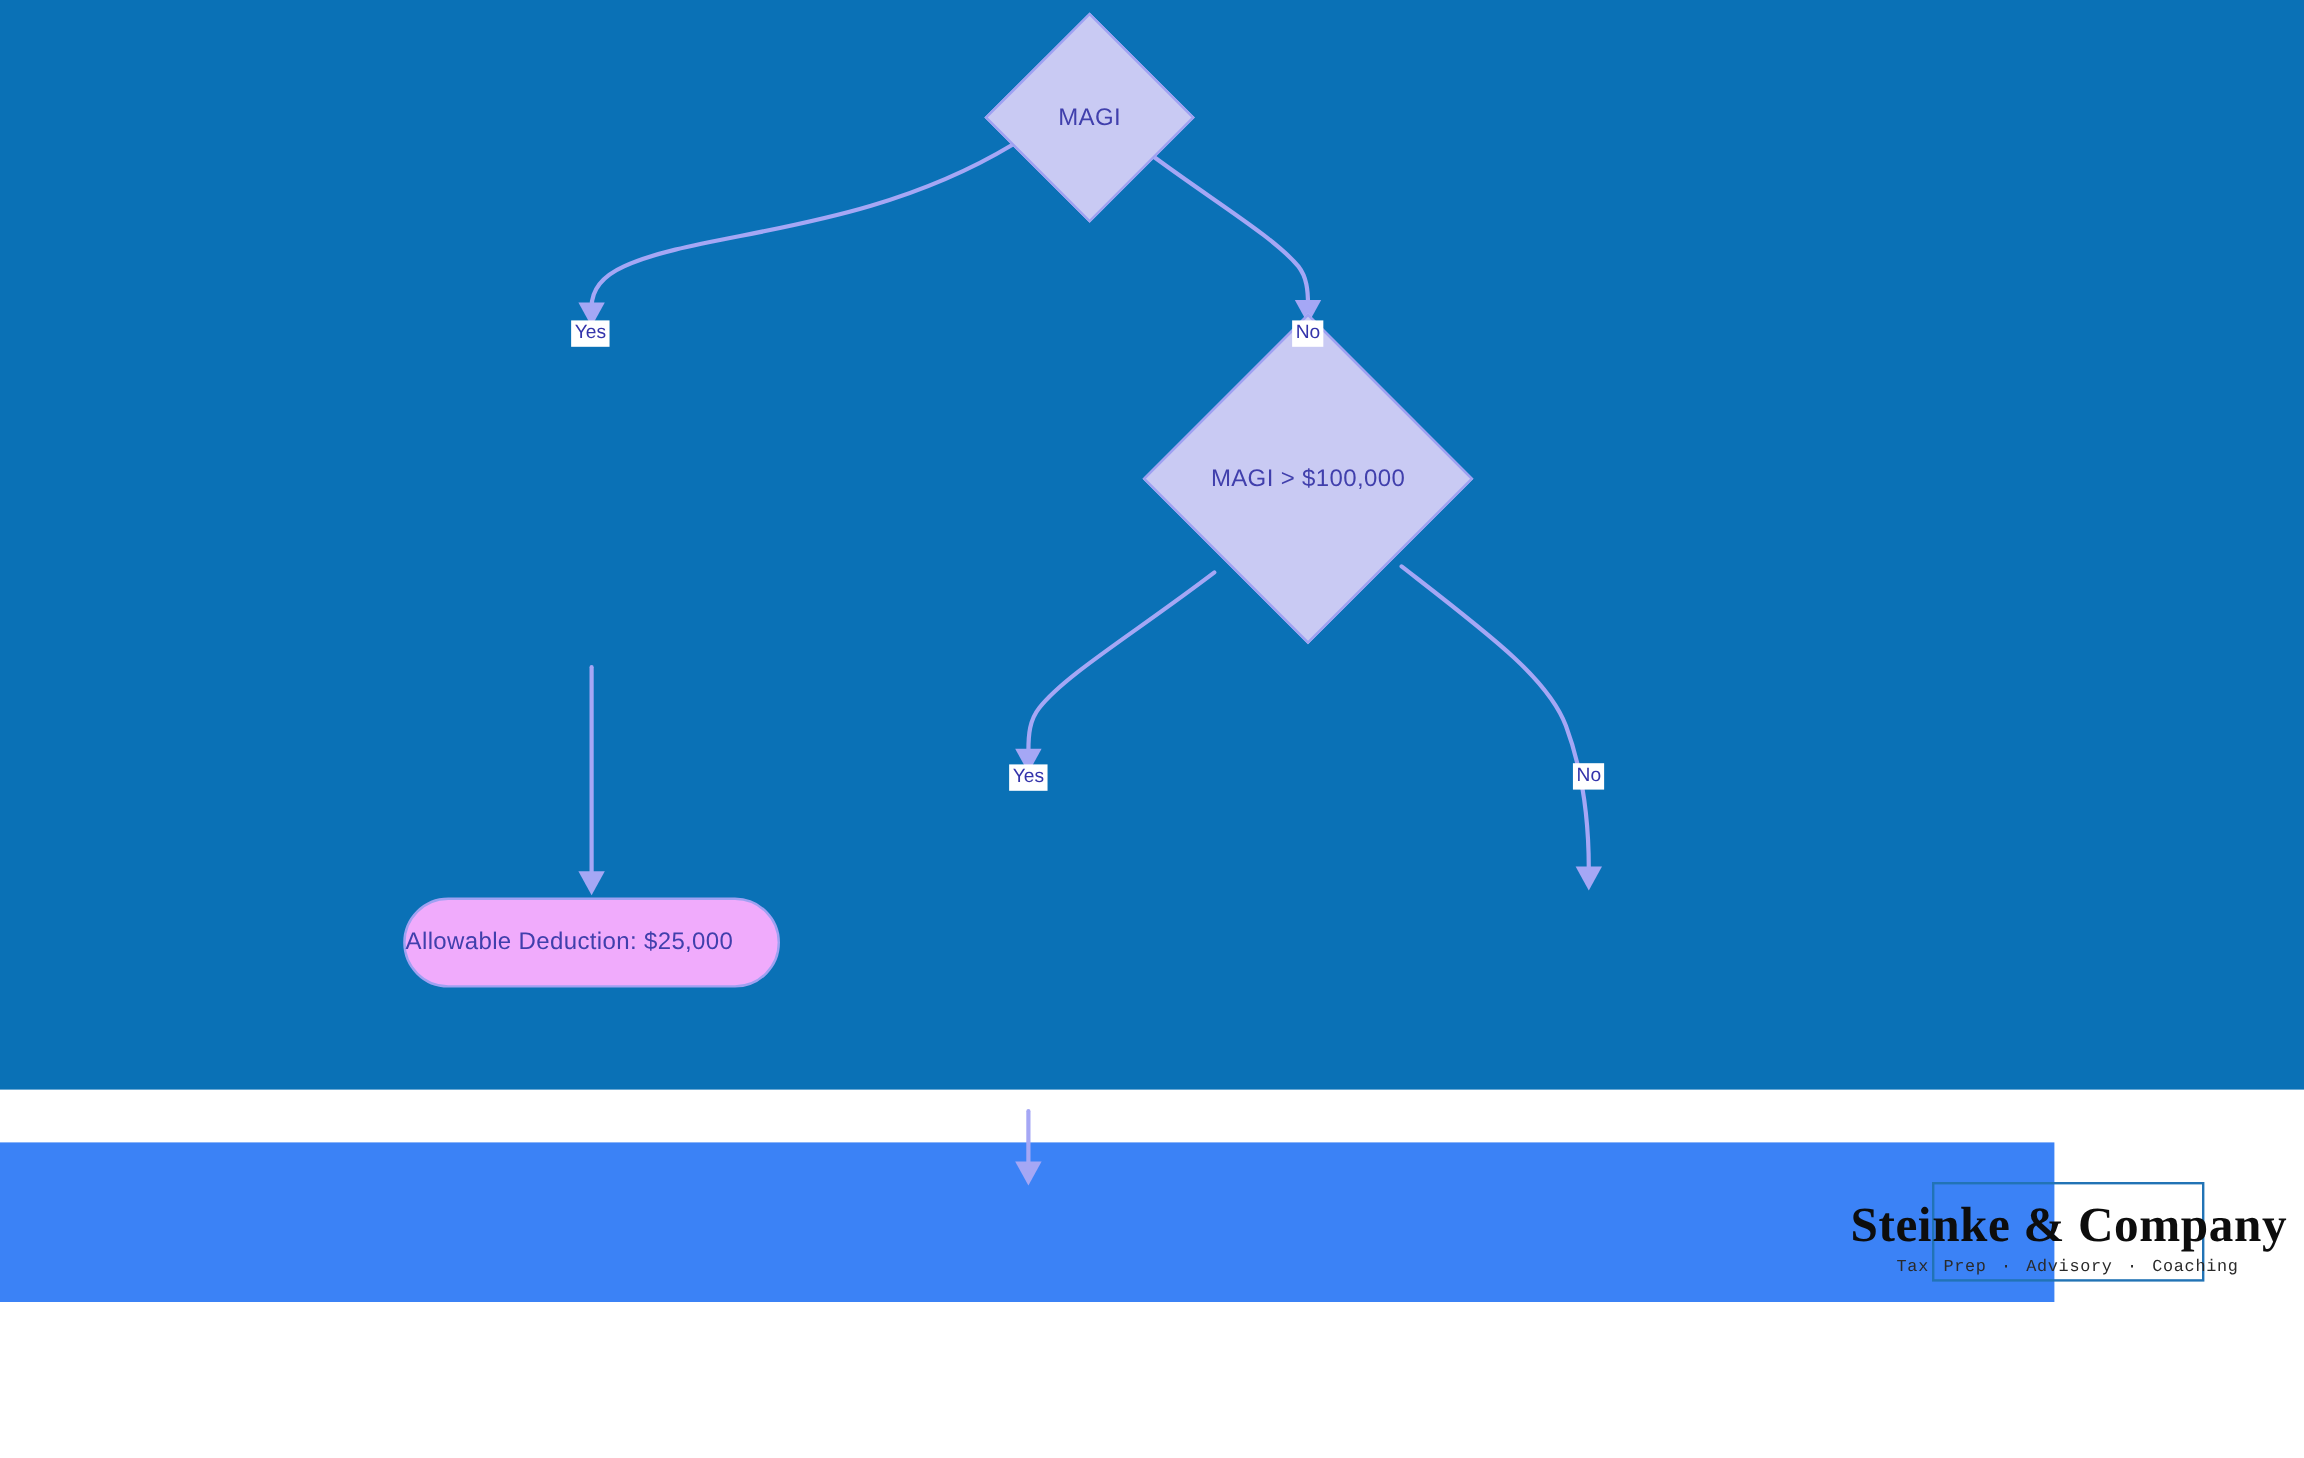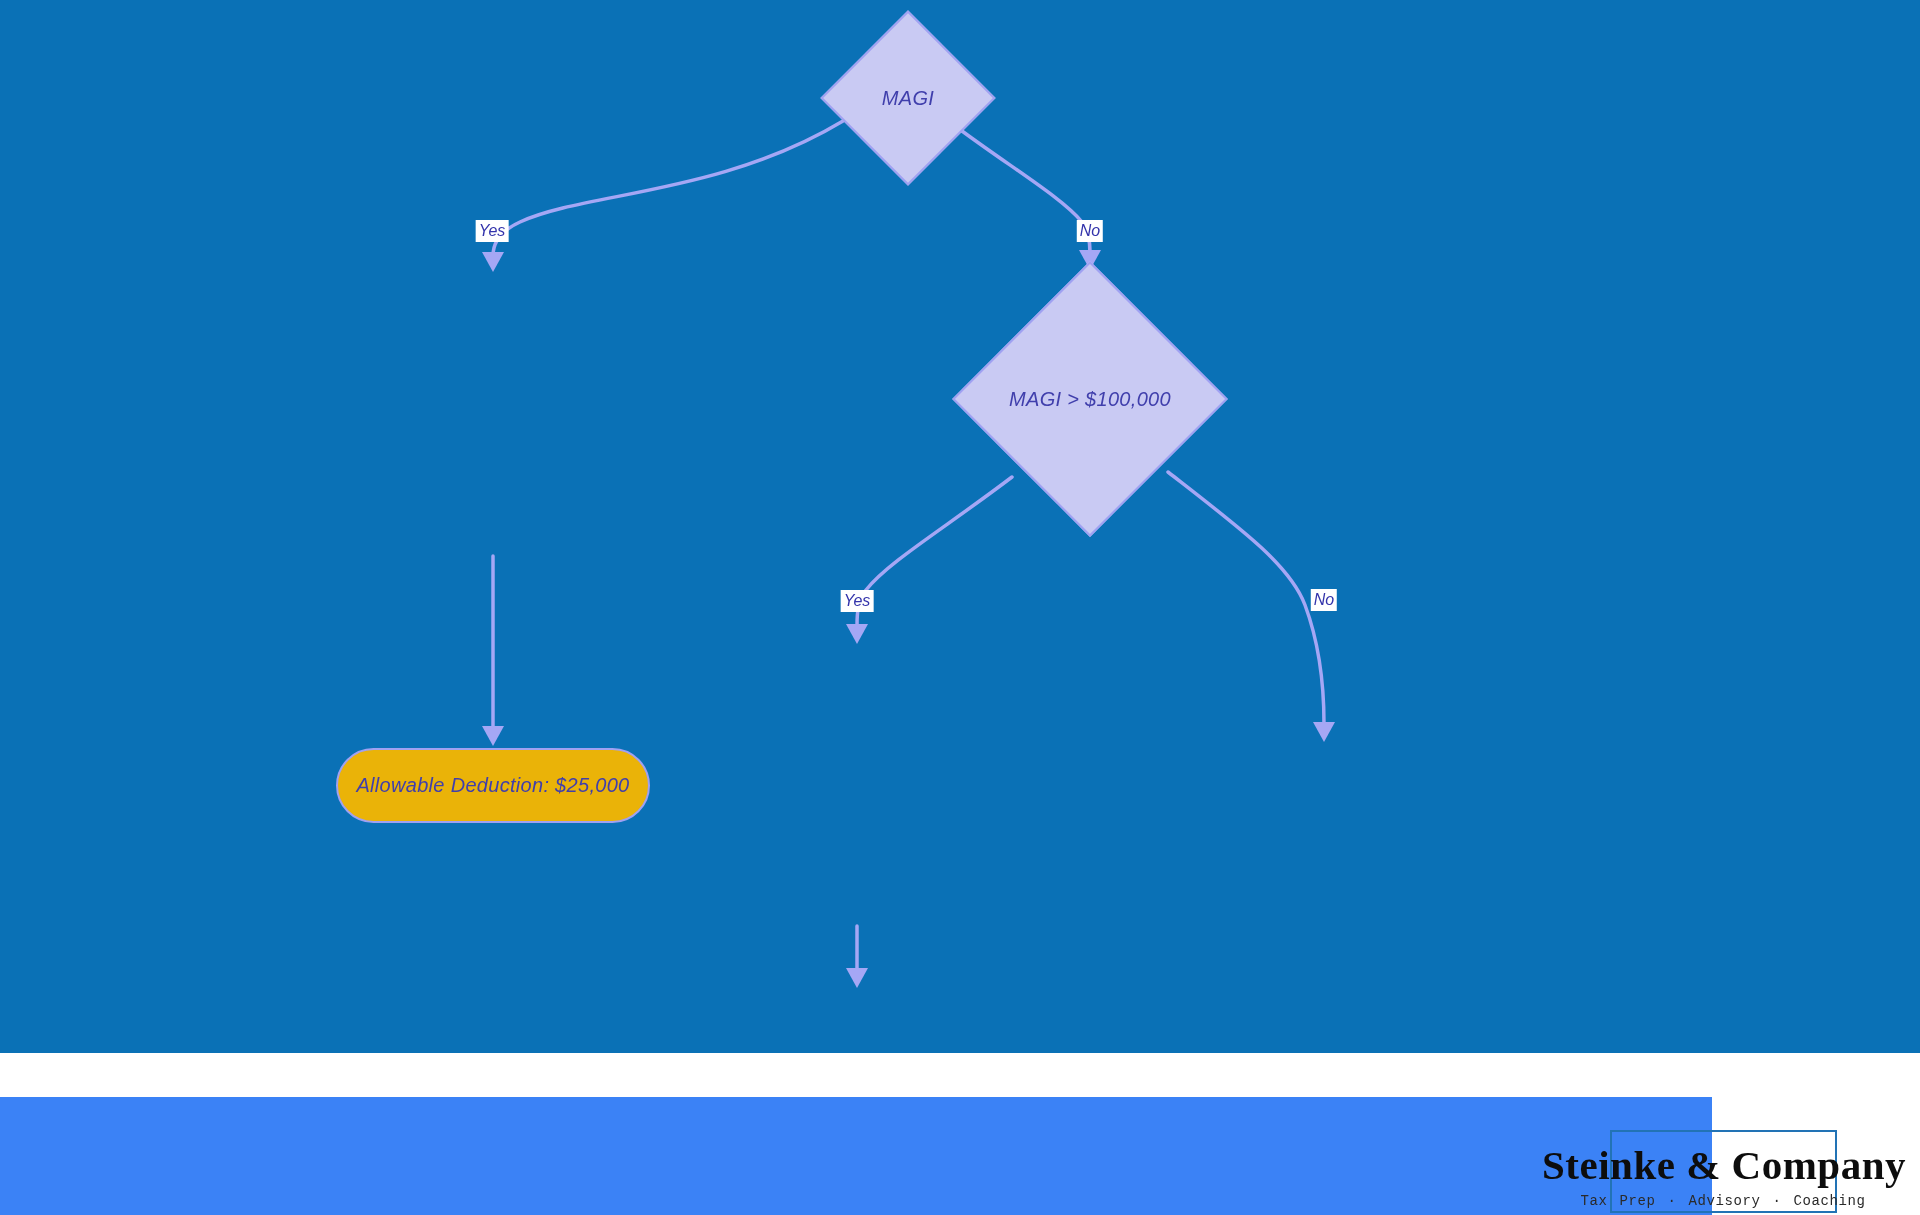--- a/index.html
+++ b/index.html
@@ -3,23 +3,22 @@
 <meta charset="utf-8">
 <style>
   html, body {
     margin: 0; padding: 0;
     width: 1920px; height: 1215px;
     overflow: hidden;
     font-family: "Liberation Sans", sans-serif;
   }
   .stage {
     position: relative;
-    width: 1920px; height: 1053px;
+    width: 1920px; height: 908px;
     background: #0a71b6;
-    font-style: italic;
   }
   .edges-layer {
     position: absolute; left: 0; top: 0;
     width: 1920px; height: 1082px;
     z-index: 1;
   }
   .diamond {
     position: absolute; z-index: 2;
   }
   .diamond-shape {
@@ -34,36 +33,37 @@
     display: flex; align-items: center; justify-content: center;
     text-align: center;
     color: #403fac;
     font-size: 20px;
     font-weight: 500;
     letter-spacing: 0.3px;
     z-index: 3;
   }
   .pill {
     position: absolute; z-index: 2;
-    background: #eab308;
+    background: #f0abfc;
     border: 2px solid #9fa1f2;
     border-radius: 40px;
     box-sizing: border-box;
-    display: flex; align-items: center; justify-content: center;
+    display: flex; align-items: center; justify-content: flex-start;
   }
   .pill .node-label { position: static; inset: auto; white-space: nowrap; }
   .edge-label {
     position: absolute; z-index: 4;
     transform: translate(-50%, -50%);
     background: #ffffff;
     color: #3434ab;
     font-size: 16px;
     line-height: 20px;
     padding: 1px 3px;
     white-space: nowrap;
+    margin-top: 47px;
   }
   .footer {
     position: relative;
     width: 1712px; height: 133px;
     background: #3b82f6;
     margin-top: 44px;
   }
   .logo-frame {
     position: absolute;
     left: 1610px; top: 33px;

